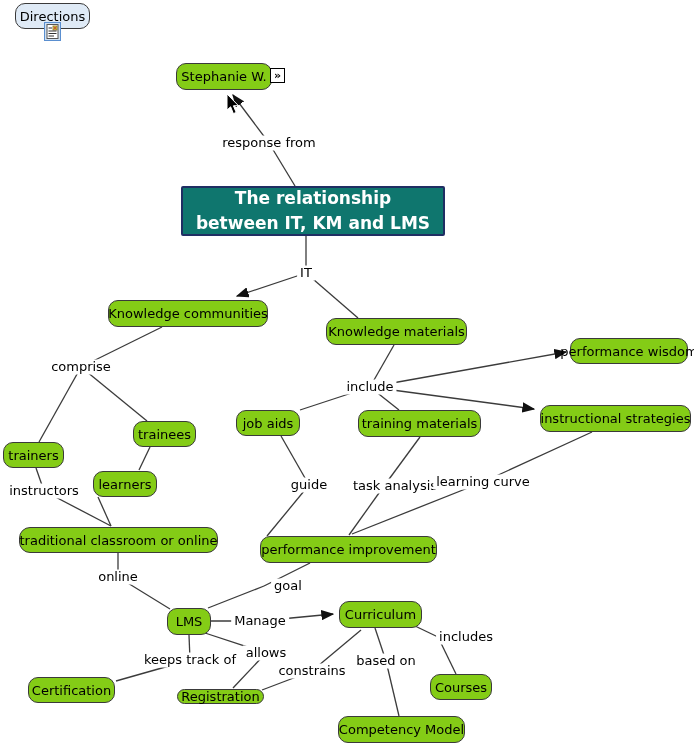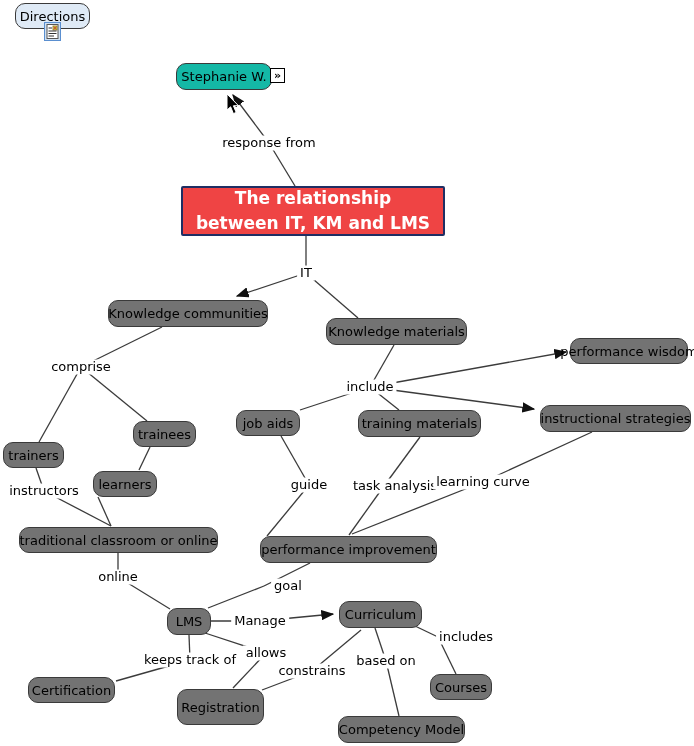--- a/index.html
+++ b/index.html
@@ -9,27 +9,27 @@
   }
   #edge-svg{position:absolute;left:0;top:0;z-index:1;}
   .elabel{
     position:absolute;transform:translate(-50%,-50%);
     background:#ffffff;padding:0 3px;font-size:13px;color:#000;
     white-space:nowrap;z-index:2;line-height:1.15;
   }
   .node{
     position:absolute;display:flex;align-items:center;justify-content:center;
     box-sizing:border-box;border:1.5px solid #3a3a3a;border-radius:10px;
-    background:#737373;font-size:13px;color:#000;text-align:center;
+    background:#84cc16;font-size:13px;color:#000;text-align:center;
     white-space:nowrap;z-index:3;
   }
-  .node.beige{background:#14b8a6;}
+  .node.beige{background:#84cc16;}
   .node.bluetint{background:#dfeaf6;}
   .node.title{
-    background:#ef4444;border:2px solid #1f2e63;border-radius:2px;color:#ffffff;
+    background:#0f766e;border:2px solid #1f2e63;border-radius:2px;color:#ffffff;
     font-weight:bold;font-size:17px;line-height:1.45;white-space:pre-line;align-items:center;
   }
   .floating-icon{position:absolute;z-index:4;}
   #expand-icon{
     position:absolute;left:270px;top:68px;width:15px;height:15px;z-index:4;
     background:#ffffff;border:1px solid #000;box-sizing:border-box;
     display:flex;align-items:center;justify-content:center;
     font-size:11px;font-weight:bold;color:#000;line-height:1;
   }
   #cursor{position:absolute;left:226px;top:94px;z-index:5;}
@@ -135,36 +135,36 @@
       </div>
       <div class="node" style="left: 133px; top: 421px; width: 63px; height: 26px;">
         <span>trainees</span>
       </div>
       <div class="node" style="left: 3px; top: 442px; width: 61px; height: 26px;">
         <span>trainers</span>
       </div>
       <div class="node" style="left: 93px; top: 471px; width: 64px; height: 26px;">
         <span>learners</span>
       </div>
-      <div class="node" style="left: 19px; top: 527px; width: 199px; height: 26px;">
+      <div class="node" style="left: 19px; top: 527px; width: 199px; height: 26px; border-radius: 11px;">
         <span>traditional classroom or online</span>
       </div>
       <div class="node" style="left: 260px; top: 536px; width: 177px; height: 27px;">
         <span>performance improvement</span>
       </div>
       <div class="node" style="left: 167px; top: 608px; width: 44px; height: 27px;">
         <span>LMS</span>
       </div>
       <div class="node" style="left: 339px; top: 601px; width: 83px; height: 27px;">
         <span>Curriculum</span>
       </div>
       <div class="node" style="left: 28px; top: 677px; width: 87px; height: 26px;">
         <span>Certification</span>
       </div>
-      <div class="node" style="left: 177px; top: 689px; width: 87px; height: 36px;">
+      <div class="node" style="left: 177px; top: 689px; width: 87px; height: 15px;">
         <span>Registration</span>
       </div>
       <div class="node" style="left: 430px; top: 674px; width: 62px; height: 26px;">
         <span>Courses</span>
       </div>
       <div class="node" style="left: 338px; top: 716px; width: 127px; height: 27px;">
         <span>Competency Model</span>
       </div>
     </div>
 

